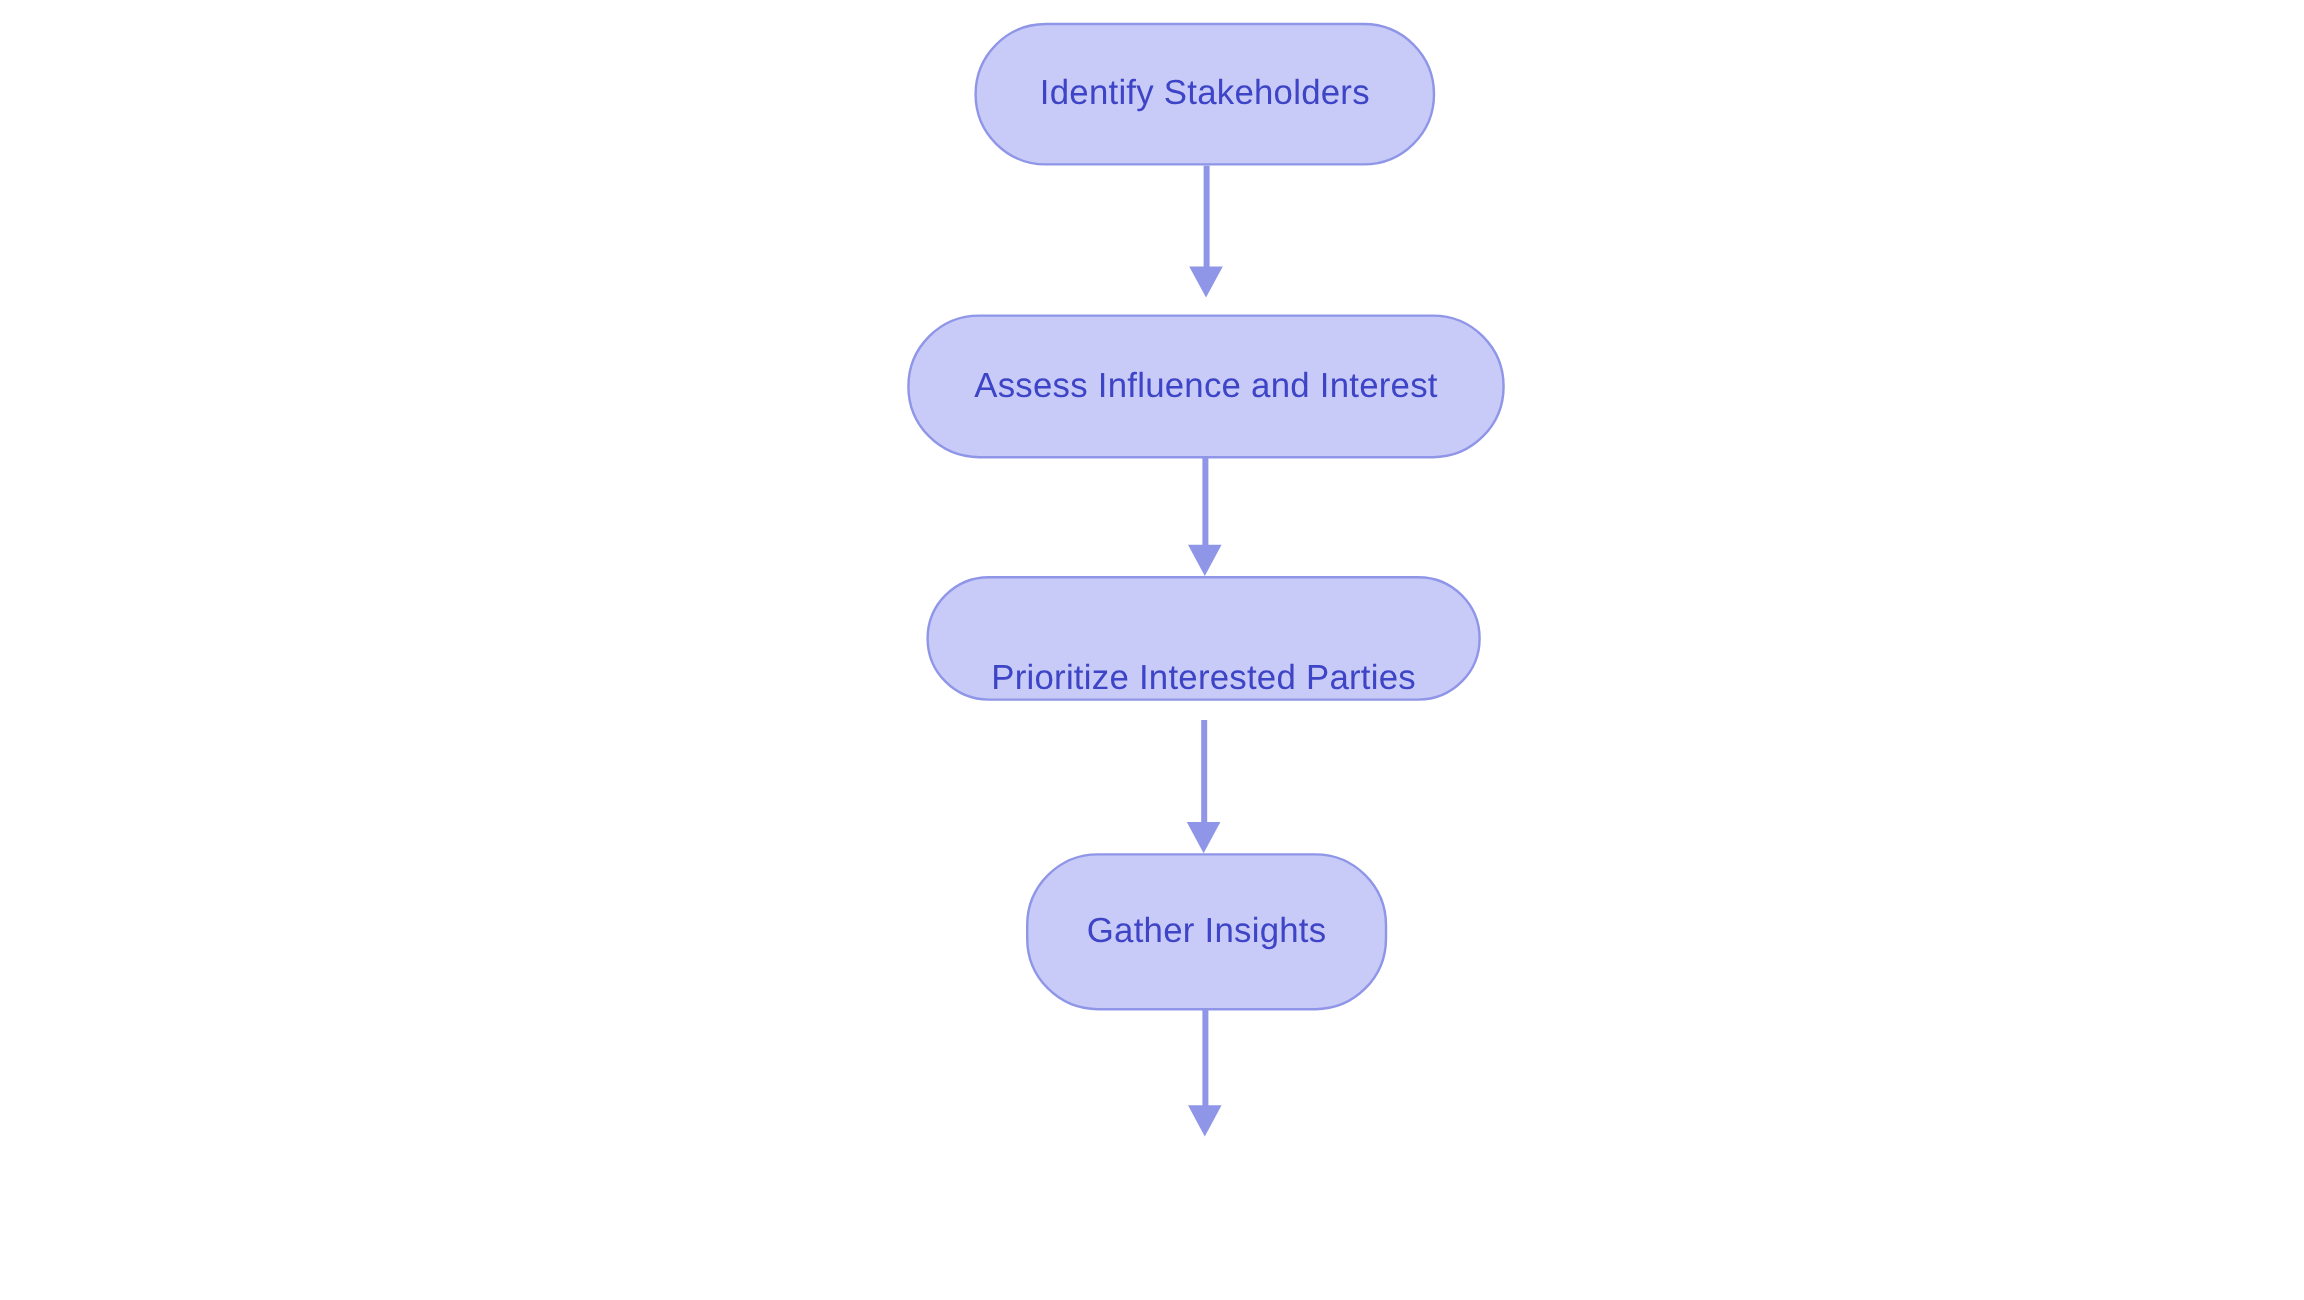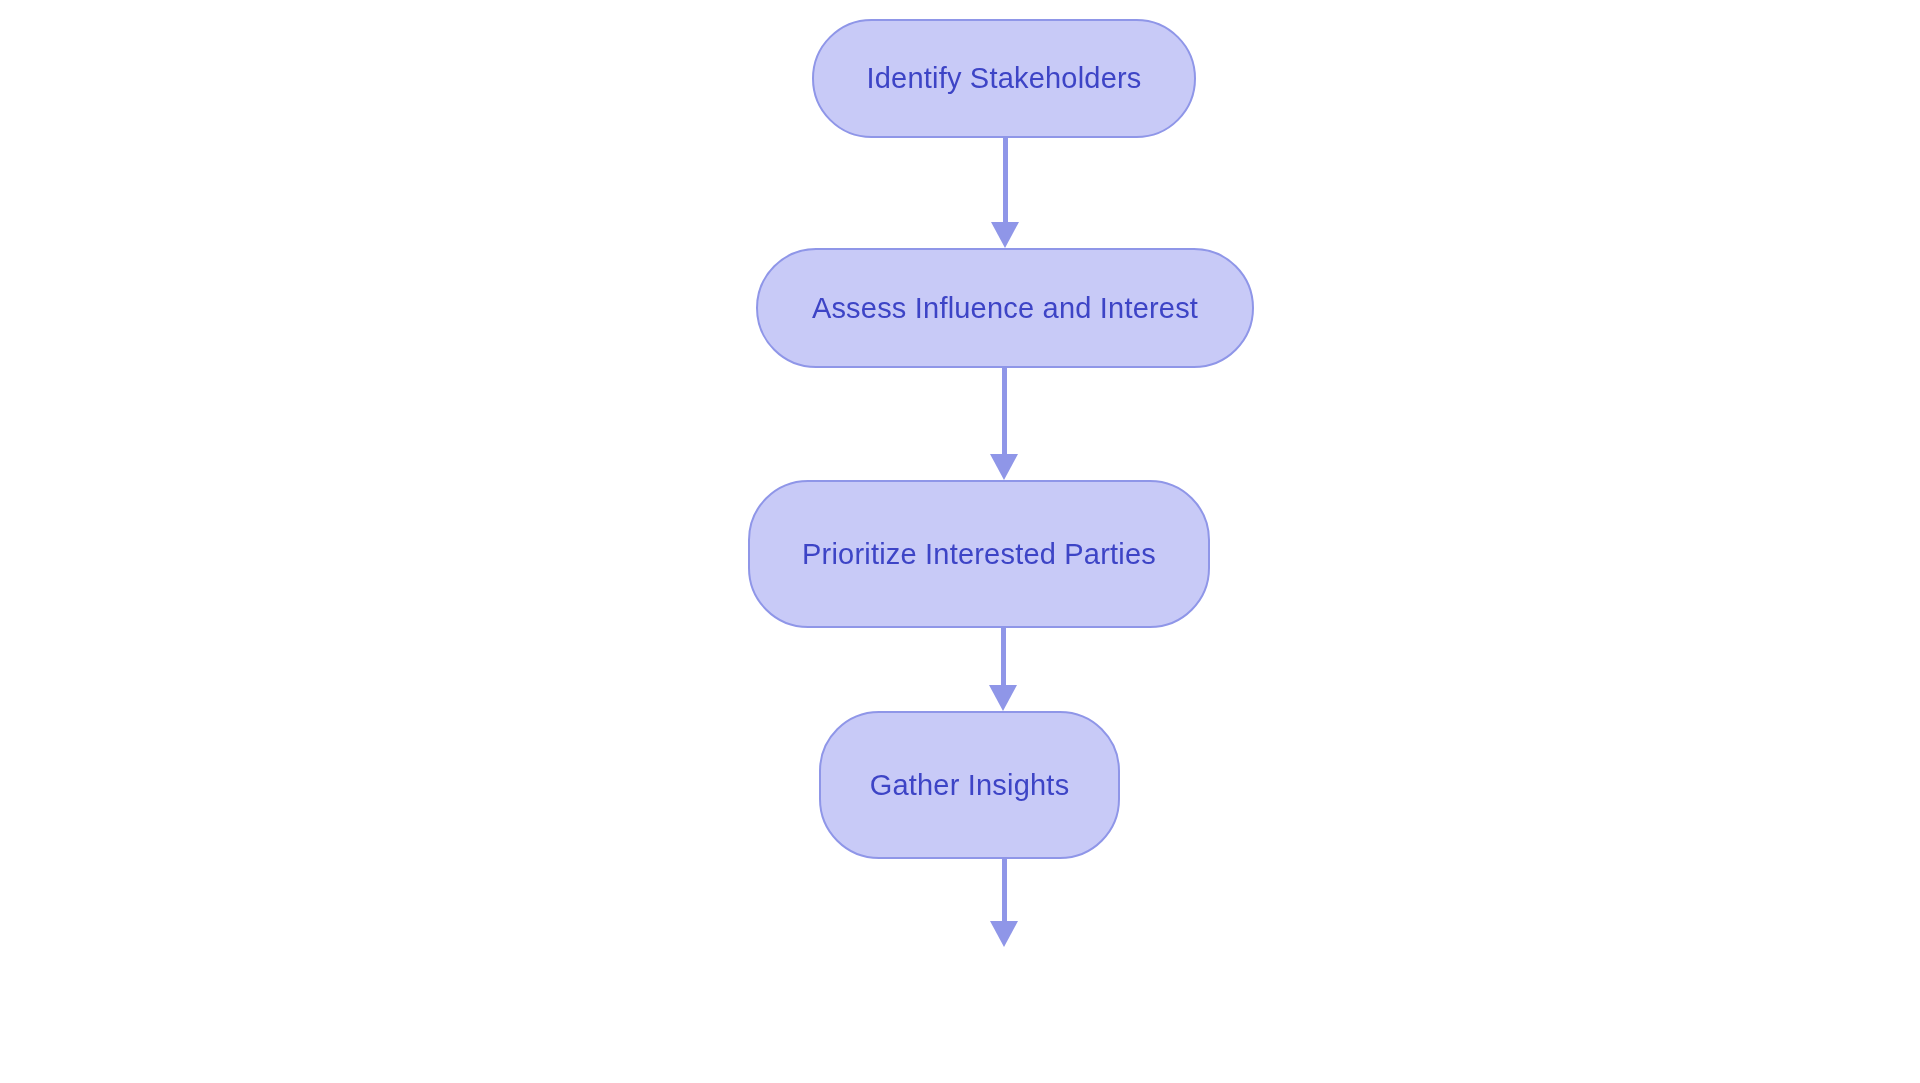--- a/index.html
+++ b/index.html
@@ -55,22 +55,22 @@
     <div class="arrow-head" style="left: 947px; top: 222px;"></div>
     <div class="arrow-line" style="left: 958px; top: 368px; height: 92px;"></div>
     <div class="arrow-head" style="left: 946px; top: 454px;"></div>
     <div class="arrow-line" style="left: 957px; top: 600px; height: 91px;"></div>
     <div class="arrow-head" style="left: 945px; top: 685px;"></div>
     <div class="arrow-line" style="left: 958px; top: 830px; height: 97px;"></div>
     <div class="arrow-head" style="left: 946px; top: 921px;"></div>
     <div class="node" style="left: 768px; top: 19px; width: 384px; height: 119px;">
       <span>Identify Stakeholders</span>
     </div>
-    <div class="node" style="left: 712px; top: 248px; width: 498px; height: 120px;">
+    <div class="node" style="left: 712px; top: 262px; width: 498px; height: 120px;">
       <span>Assess Influence and Interest</span>
     </div>
-    <div class="node" style="left: 704px; top: 480px; width: 462px; height: 148px;">
+    <div class="node" style="left: 728px; top: 480px; width: 462px; height: 104px; align-items: flex-end;">
       <span>Prioritize Interested Parties</span>
     </div>
-    <div class="node" style="left: 775px; top: 711px; width: 301px; height: 148px;">
+    <div class="node" style="left: 811px; top: 711px; width: 301px; height: 131px;">
       <span>Gather Insights</span>
     </div>
   </div>
 
 </body></html>

